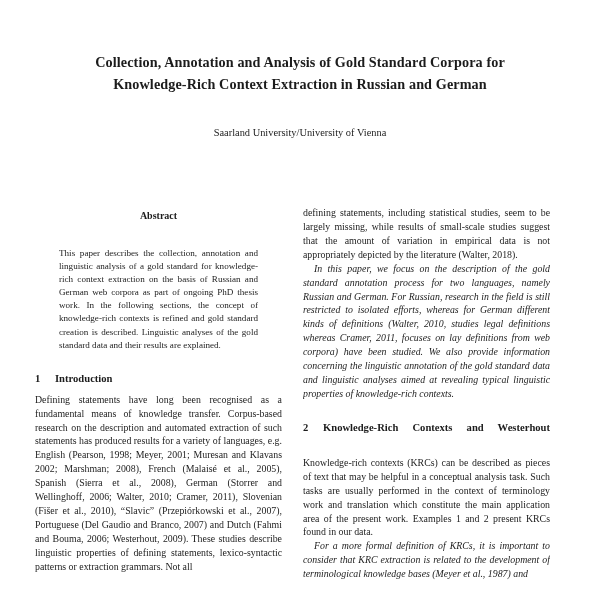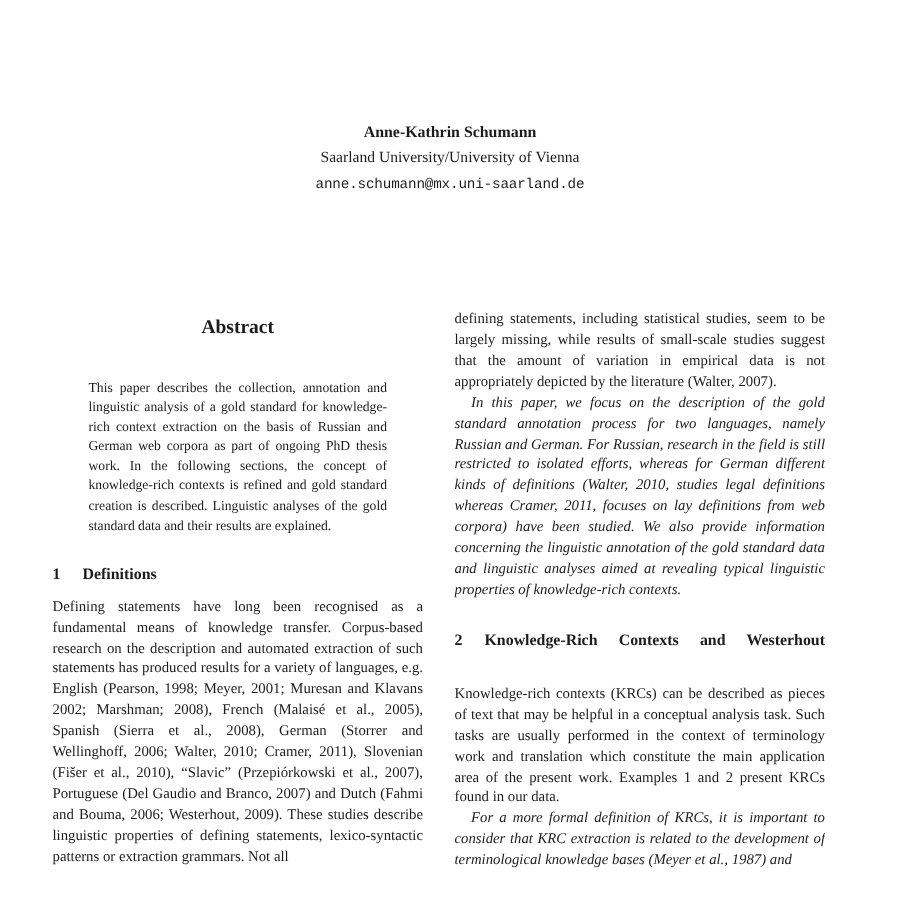--- a/index.html
+++ b/index.html
@@ -67,21 +67,21 @@
     top: 0;
     width: 247px;
     height: 394px;
     overflow: hidden;
   }
   .col-left { left: 0; }
   .col-right { left: 268px; }
 
   .abstract-head {
     text-align: center;
-    font-size: 13px;
+    font-size: 10px;
     font-weight: bold;
     margin: 0 0 26px 0;
     padding-top: 4px;
   }
   .abstract-body {
     font-size: 9.1px;
     line-height: 1.44;
     text-align: justify;
     text-justify: inter-word;
     padding: 0 12px 0 12px;
@@ -122,43 +122,45 @@
     text-indent: 11px;
     font-style: italic;
   }
 </style>
 </head>
 <body>
 
 <div class="page">
 
   <div class="title-block">
+    <div class="paper-title">
+      <span>Collection, Annotation and Analysis of Gold Standard Corpora for</span><br>
+      <span>Knowledge-Rich Context Extraction in Russian and German</span>
+    </div>
 
     <div class="author-block">
-      <div class="author-name">Anne-Kathrin Schumann</div>
       <div class="affiliation">Saarland University/University of Vienna</div>
-      <div class="email">anne.schumann@mx.uni-saarland.de</div>
     </div>
   </div>
 
   <div class="columns">
 
     <div class="col col-left">
       <div class="abstract-head">Abstract</div>
       <p class="abstract-body">This paper describes the collection, annotation and linguistic analysis of a gold standard for knowledge-rich context extraction on the basis of Russian and German web corpora as part of ongoing PhD thesis work. In the following sections, the concept of knowledge-rich contexts is refined and gold standard creation is described. Linguistic analyses of the gold standard data and their results are explained.</p>
 
       <div class="section-head">
         <span class="section-num">1</span>
-        <span class="section-title single-line">Definitions</span>
+        <span class="section-title single-line">Introduction</span>
       </div>
       <p class="body-par">Defining statements have long been recognised as a fundamental means of knowledge transfer. Corpus-based research on the description and automated extraction of such statements has produced results for a variety of languages, e.g. English (Pearson, 1998; Meyer, 2001; Muresan and Klavans 2002; Marshman; 2008), French (Malaisé et al., 2005), Spanish (Sierra et al., 2008), German (Storrer and Wellinghoff, 2006; Walter, 2010; Cramer, 2011), Slovenian (Fišer et al., 2010), “Slavic” (Przepiórkowski et al., 2007), Portuguese (Del Gaudio and Branco, 2007) and Dutch (Fahmi and Bouma, 2006; Westerhout, 2009). These studies describe linguistic properties of defining statements, lexico-syntactic patterns or extraction grammars. Not all</p>
     </div>
 
     <div class="col col-right">
-      <p class="body-par">defining statements, including statistical studies, seem to be largely missing, while results of small-scale studies suggest that the amount of variation in empirical data is not appropriately depicted by the literature (Walter, 2007).</p>
+      <p class="body-par">defining statements, including statistical studies, seem to be largely missing, while results of small-scale studies suggest that the amount of variation in empirical data is not appropriately depicted by the literature (Walter, 2018).</p>
       <p class="body-par">In this paper, we focus on the description of the gold standard annotation process for two languages, namely Russian and German. For Russian, research in the field is still restricted to isolated efforts, whereas for German different kinds of definitions (Walter, 2010, studies legal definitions whereas Cramer, 2011, focuses on lay definitions from web corpora) have been studied. We also provide information concerning the linguistic annotation of the gold standard data and linguistic analyses aimed at revealing typical linguistic properties of knowledge-rich contexts.</p>
 
       <div class="section-head">
         <span class="section-num">2</span>
         <span class="section-title">Knowledge-Rich Contexts and Westerhout</span>
       </div>
       <p class="body-par">Knowledge-rich contexts (KRCs) can be described as pieces of text that may be helpful in a conceptual analysis task. Such tasks are usually performed in the context of terminology work and translation which constitute the main application area of the present work. Examples 1 and 2 present KRCs found in our data.</p>
       <p class="body-par">For a more formal definition of KRCs, it is important to consider that KRC extraction is related to the development of terminological knowledge bases (Meyer et al., 1987) and</p>
     </div>
 

